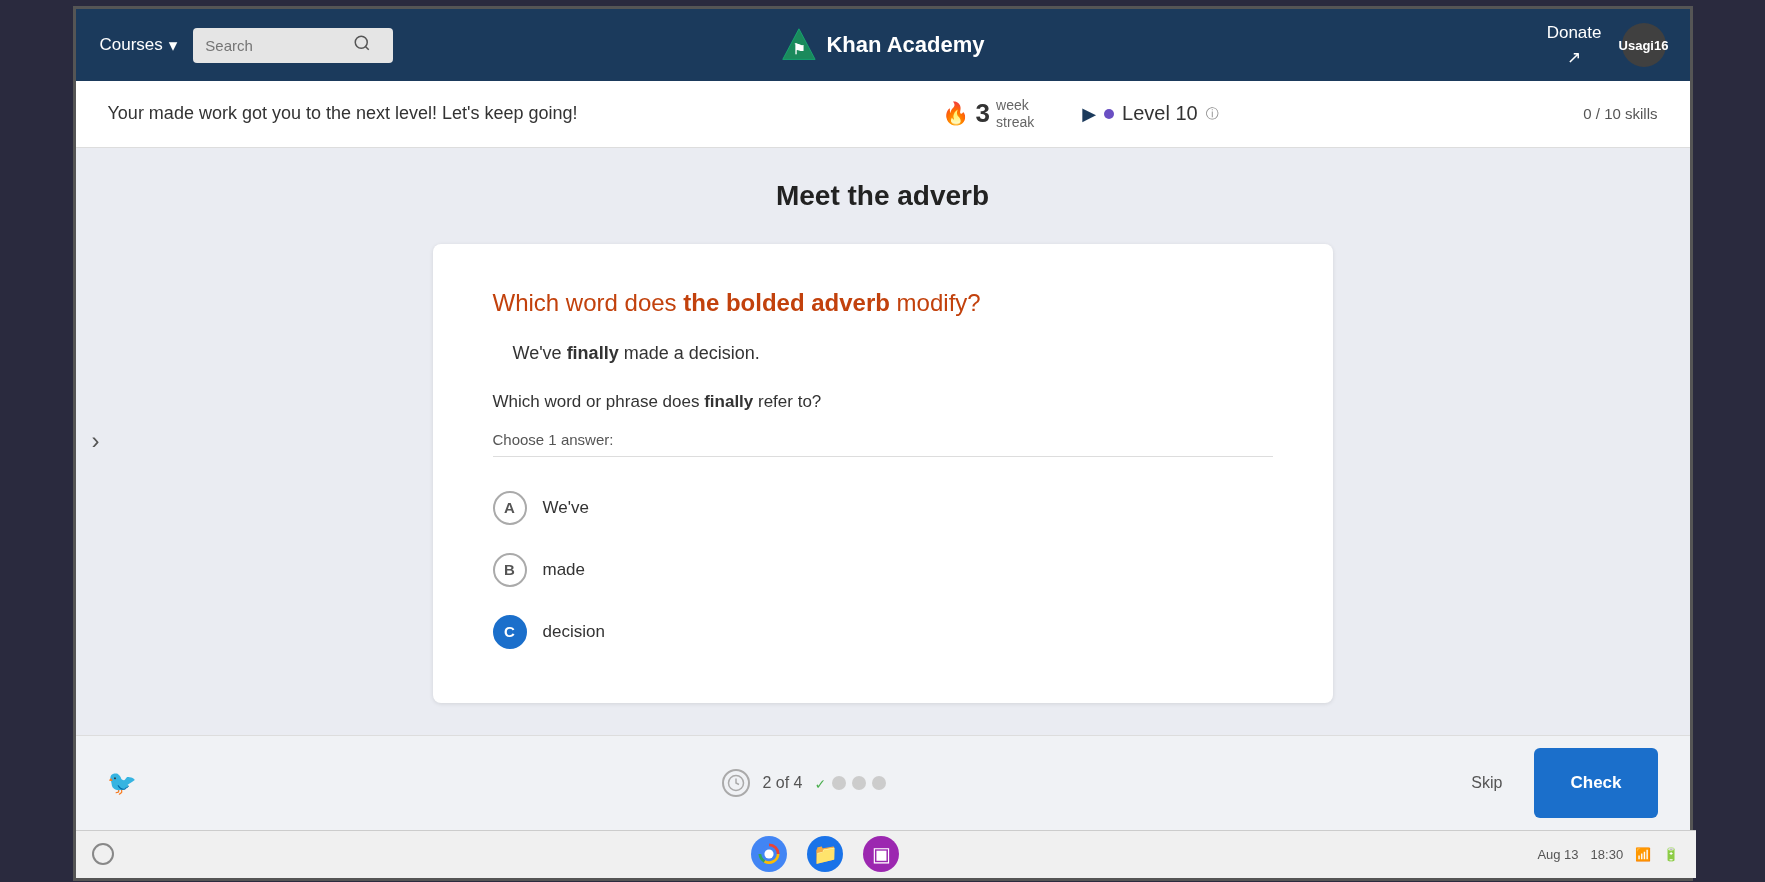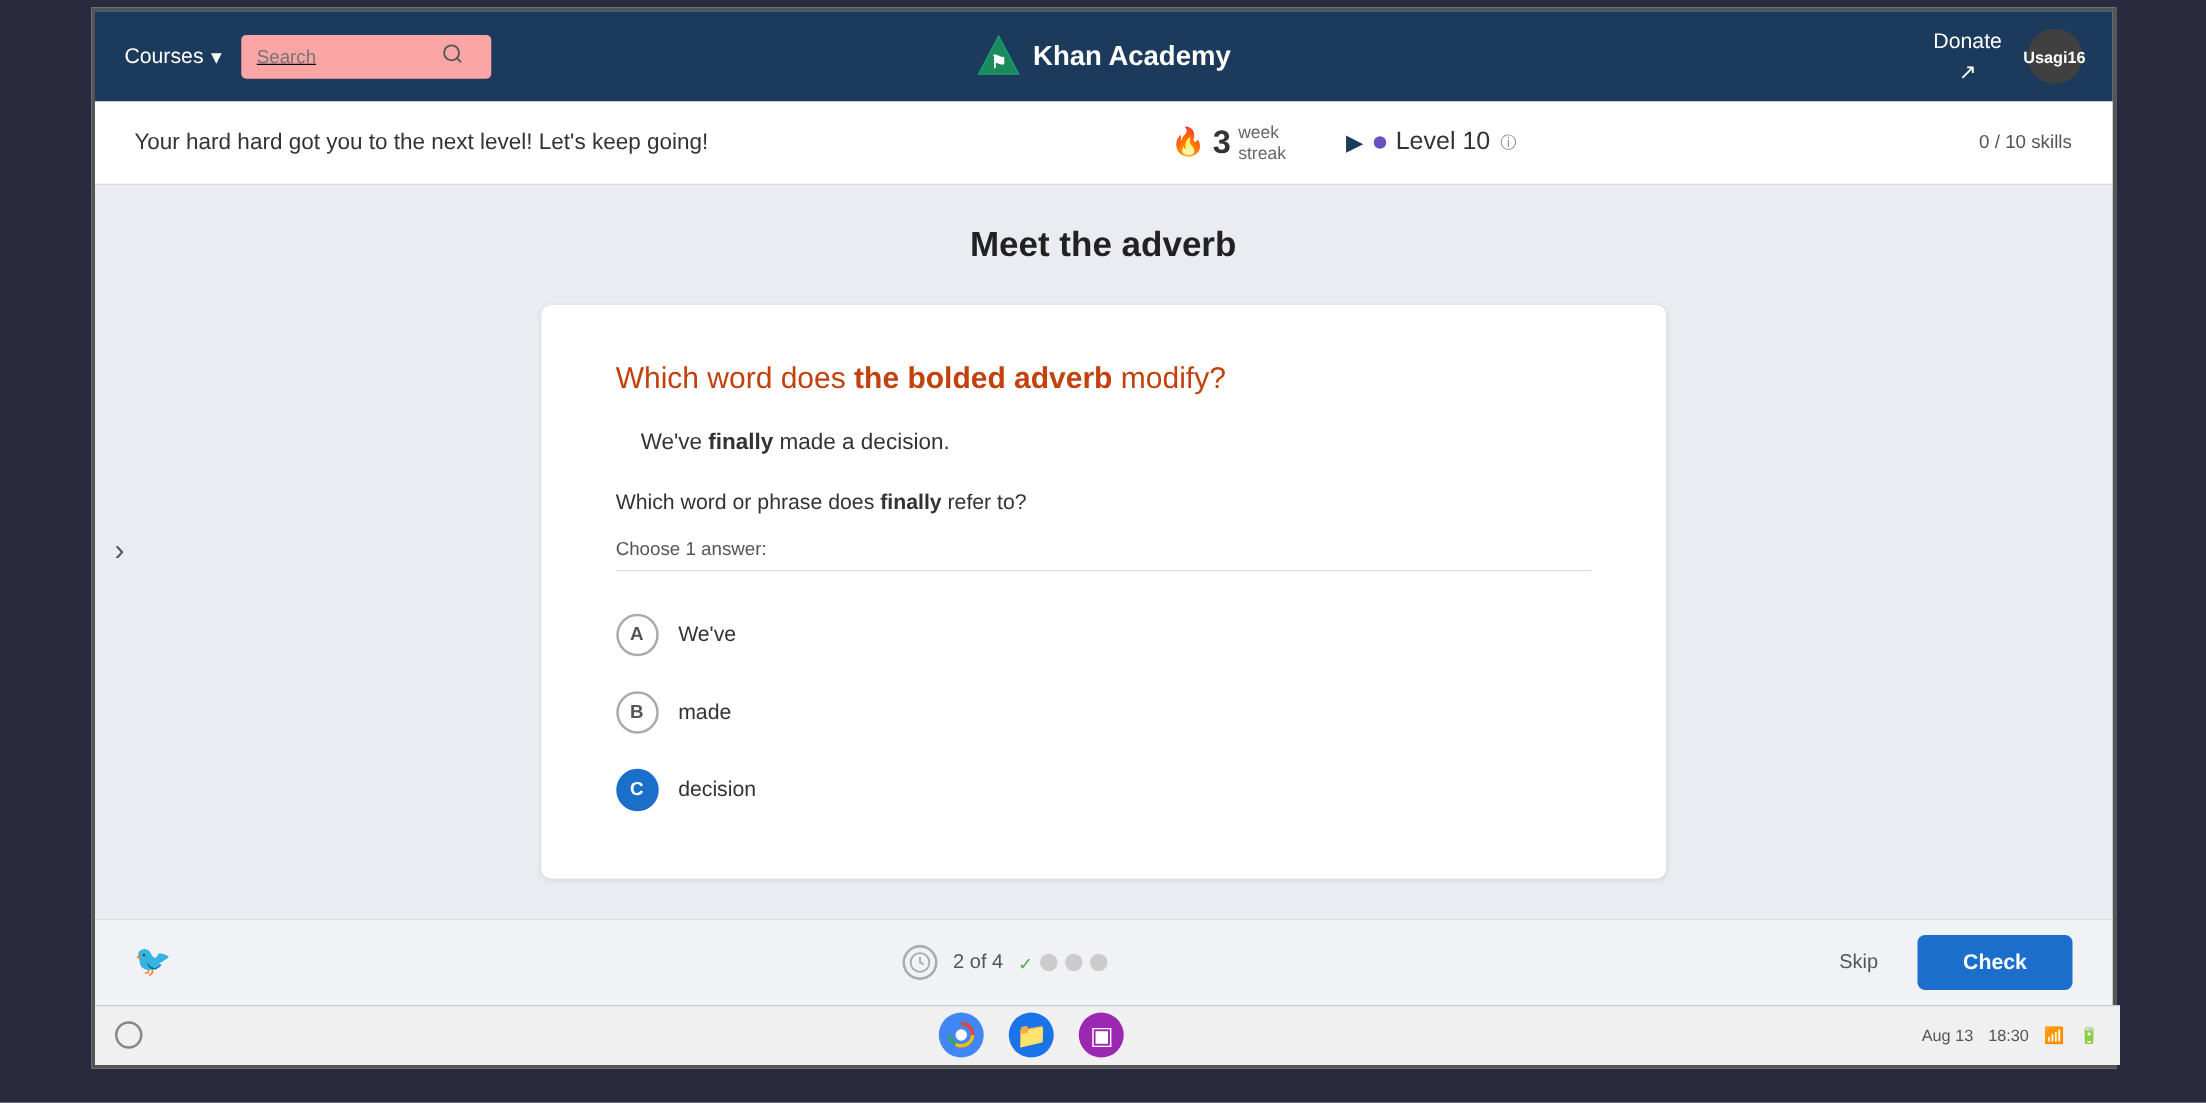--- a/index.html
+++ b/index.html
@@ -44,26 +44,25 @@
       font-weight: 500;
       display: flex;
       align-items: center;
       gap: 6px;
       cursor: pointer;
     }
 
     .nav-search-box {
       display: flex;
       align-items: center;
-      background: #fca5a5;
+      background: #e5e5e5;
       border-radius: 4px;
       padding: 6px 12px;
       gap: 8px;
       width: 200px;
-      text-decoration: underline;
     }
 
     .nav-search-box input {
       border: none;
       outline: none;
       font-size: 15px;
       color: #333;
       width: 140px;
       background: transparent;
     }
@@ -362,21 +361,21 @@
       border: none;
       cursor: pointer;
       font-weight: 500;
     }
 
     .check-btn {
       background: #1b6fcb;
       color: white;
       border: none;
       border-radius: 6px;
-      padding: 12px 36px;
+      padding: 25px 36px;
       font-size: 17px;
       font-weight: bold;
       cursor: pointer;
     }
 
     
     .taskbar {
       width: 1620px;
       background: #f0f0f0;
       height: 48px;
@@ -459,21 +458,21 @@
           <span>Donate</span>
           <span>↗</span>
         </div>
         <div class="nav-user">
           <span>Usagi16</span>
         </div>
       </div>
     </nav>
 
     <div class="notification-bar">
-      <span class="notification-text">Your hard hard got you to the next level! Let's keep going!</span>
+      <span class="notification-text">Your made work got you to the next level! Let's keep going!</span>
 
       <div class="streak-badge">
         <span class="streak-fire">🔥</span>
         <span class="streak-number">3</span>
         <span class="streak-label">
           <span>week</span><br>
           <span>streak</span>
         </span>
       </div>
 

